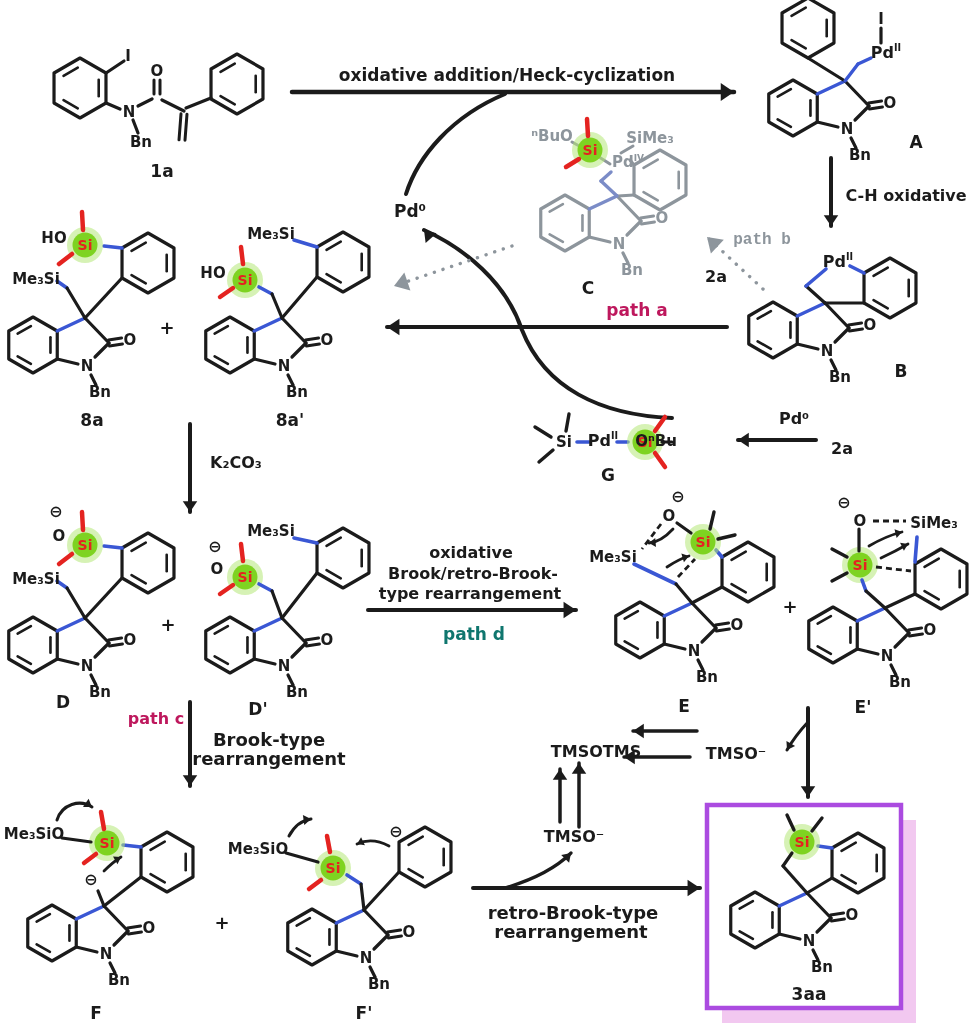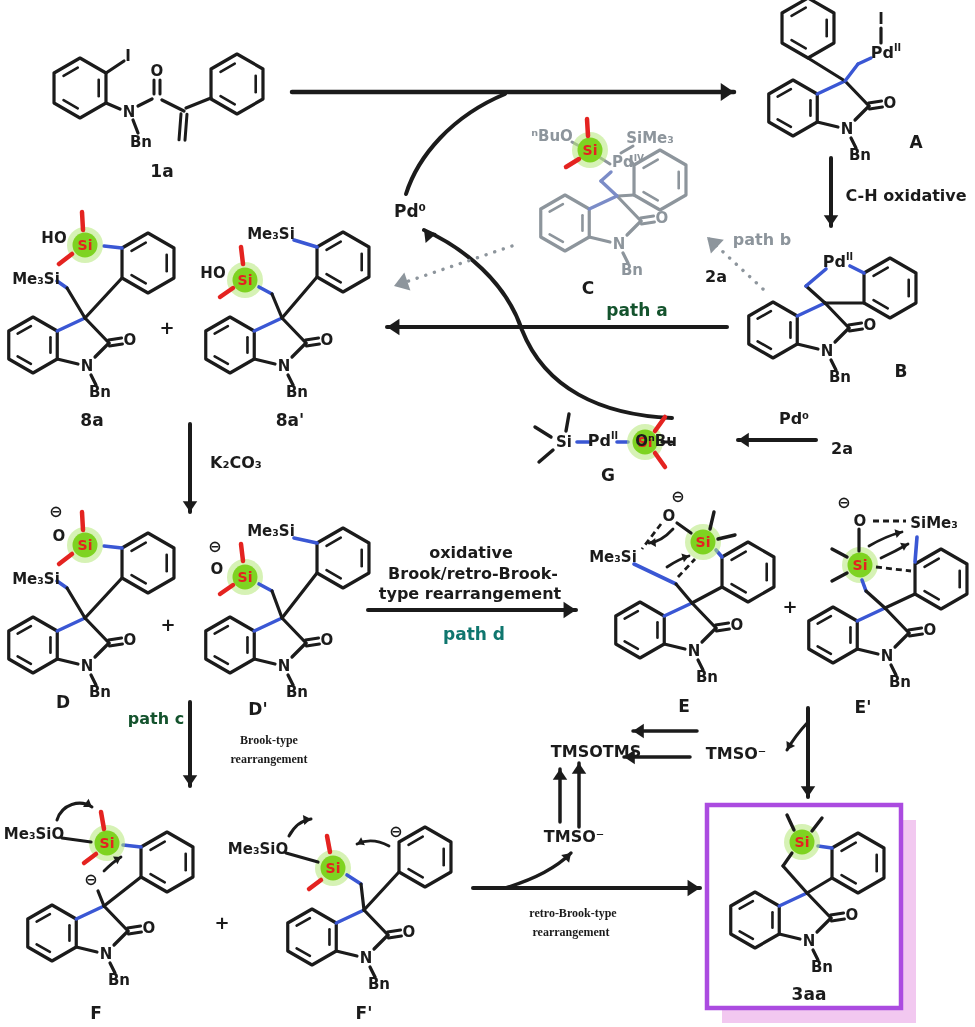--- a/index.html
+++ b/index.html
@@ -4,25 +4,25 @@
 <style>
   html,body{margin:0;padding:0;background:#ffffff;}
   #page{position:relative;width:975px;height:1027px;background:#ffffff;
         font-family:"DejaVu Sans",sans-serif;overflow:hidden;}
   #scheme-svg{position:absolute;left:0;top:0;}
   .lb{position:absolute;transform:translate(-50%,-50%);font-weight:700;
       font-size:15px;color:#1b1b1b;white-space:nowrap;line-height:1;}
   .lb sup{font-size:0.6em;}
   .f17{font-size:17px;}
   .f16{font-size:16px;}
-  .f15{font-size:12px;font-family:Liberation Serif, serif;}
+  .f15{font-size:18px;}
   .f18{font-size:18px;}
-  .red{color:#14532d;}
+  .red{color:#be185d;}
   .blue{color:#0f766e;}
-  .gray{color:#8d959c;}
+  .gray{color:#8d959c;font-family:Liberation Mono, monospace;}
 </style>
 </head>
 <body>
 
 <div id="page">
   <svg id="scheme-svg" width="975" height="1027">
       <rect x="722" y="820" width="194" height="203" fill="#f2c8f0"></rect>
       <rect x="707" y="805" width="194" height="203" fill="#ffffff" stroke="#ab4be0" stroke-width="4.5"></rect>
       <polygon points="105.98076211353316,73 80,58 54.01923788646684,73 54.01923788646684,103 80,118 105.98076211353316,103.00000000000001" fill="none" stroke="#1b1b1b" stroke-width="3.2" stroke-linejoin="round"></polygon>
       <line x1="77.75526215339073" y1="67.69600000000001" x2="63.53858912486539" y2="75.904" stroke="#1b1b1b" stroke-width="2.6" stroke-linecap="round"></line>
@@ -377,20 +377,21 @@
       <line x1="832" y1="878" x2="807" y2="893" stroke="#1b1b1b" stroke-width="3.2" stroke-linecap="round"></line>
       <line x1="818" y1="846" x2="832" y2="848" stroke="#3a57d4" stroke-width="3.6" stroke-linecap="round"></line>
       <circle cx="802" cy="842" r="18" fill="#b4e878" opacity="0.55"></circle>
       <circle cx="802" cy="842" r="12.5" fill="#7ed321"></circle>
       <line x1="794" y1="830" x2="787" y2="815" stroke="#1b1b1b" stroke-width="3.4" stroke-linecap="round"></line>
       <line x1="812" y1="831" x2="822" y2="818" stroke="#1b1b1b" stroke-width="3.4" stroke-linecap="round"></line>
       <line x1="792" y1="853" x2="783" y2="866" stroke="#1b1b1b" stroke-width="3.2" stroke-linecap="round"></line>
       <line x1="783" y1="866" x2="807" y2="893" stroke="#1b1b1b" stroke-width="3.2" stroke-linecap="round"></line>
     </svg>
 
+  <div class="lb f17" style="left:507px;top:75px">oxidative addition/Heck-cyclization</div>
   <div class="lb f16" style="left:906px;top:196px">C-H oxidative</div>
   <div class="lb f17" style="left:410px;top:211px">Pd⁰</div>
   <div class="lb f17 red" style="left:637px;top:310px">path a</div>
   <div class="lb f16 gray" style="left:762px;top:240px">path b</div>
   <div class="lb f16" style="left:716px;top:277px">2a</div>
   <div class="lb f16" style="left:236px;top:463px">K₂CO₃</div>
   <div class="lb f16" style="left:471px;top:553px">oxidative</div>
   <div class="lb f16" style="left:473px;top:574px">Brook/retro-Brook-</div>
   <div class="lb f16" style="left:470px;top:594px">type rearrangement</div>
   <div class="lb f17 blue" style="left:474px;top:634px">path d</div>

